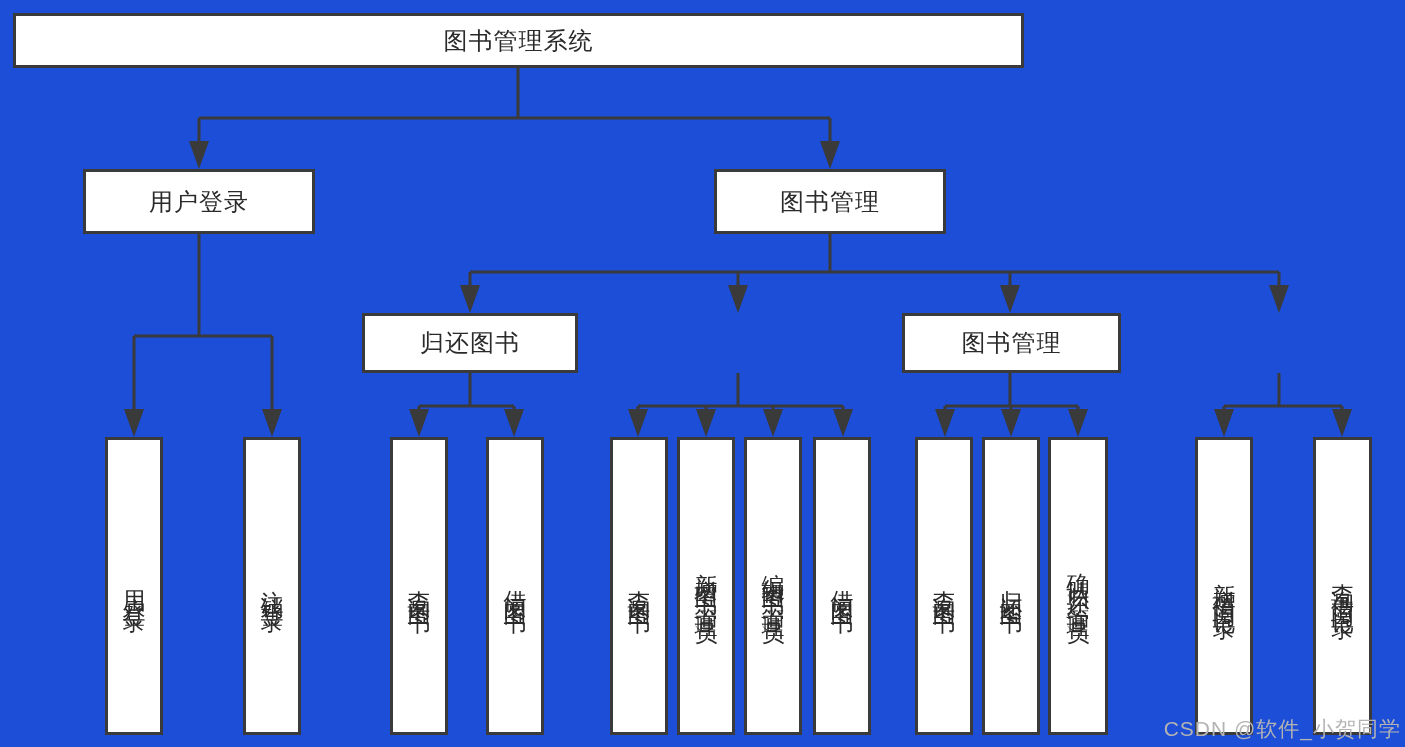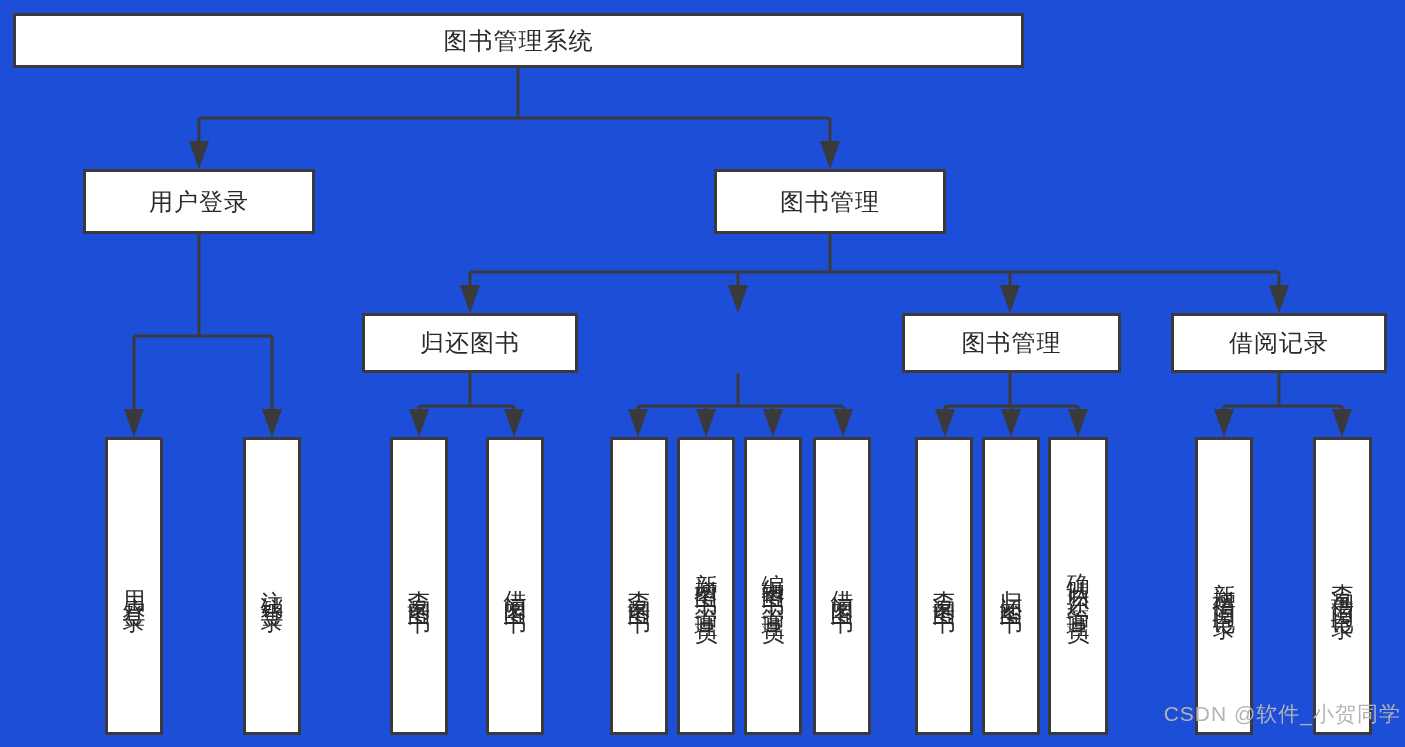--- a/index.html
+++ b/index.html
@@ -37,21 +37,21 @@
   }
   .leaf {
     writing-mode: vertical-rl;
     text-orientation: mixed;
     letter-spacing: 7px;
     font-size: 23px;
   }
   .watermark {
     position: absolute;
     right: 4px;
-    bottom: 19px;
+    bottom: 4px;
     color: #b3b3b3;
     font-size: 21px;
     letter-spacing: 1px;
     white-space: nowrap;
     z-index: 5;
   }
 </style>
 </head>
 <body>
 
@@ -90,21 +90,20 @@
       M1332 409 L1352 409 L1342 437 Z"></path>
   </svg>
 
   <div class="node" style="left:13px; top:13px; width:1011px; height:55px;">图书管理系统</div>
 
   <div class="node" style="left:83px; top:169px; width:232px; height:65px;">用户登录</div>
   <div class="node" style="left:714px; top:169px; width:232px; height:65px;">图书管理</div>
 
   <div class="node" style="left:362px; top:313px; width:216px; height:60px;">归还图书</div>
   <div class="node" style="left:902px; top:313px; width:219px; height:60px;">图书管理</div>
-  <div class="node" style="left:1171px; top:313px; width:216px; height:60px;">借阅记录</div>
 
   <div class="node leaf" style="left:105px; top:437px; width:58px; height:298px;">用户登录</div>
   <div class="node leaf" style="left:243px; top:437px; width:58px; height:298px;">注销登录</div>
 
   <div class="node leaf" style="left:390px; top:437px; width:58px; height:298px;">查询图书</div>
   <div class="node leaf" style="left:486px; top:437px; width:58px; height:298px;">借阅图书</div>
 
   <div class="node leaf" style="left:610px; top:437px; width:58px; height:298px;">查询图书</div>
   <div class="node leaf" style="left:677px; top:437px; width:58px; height:298px;">新增图书（管理员）</div>
   <div class="node leaf" style="left:744px; top:437px; width:58px; height:298px;">编辑图书（管理员）</div>

